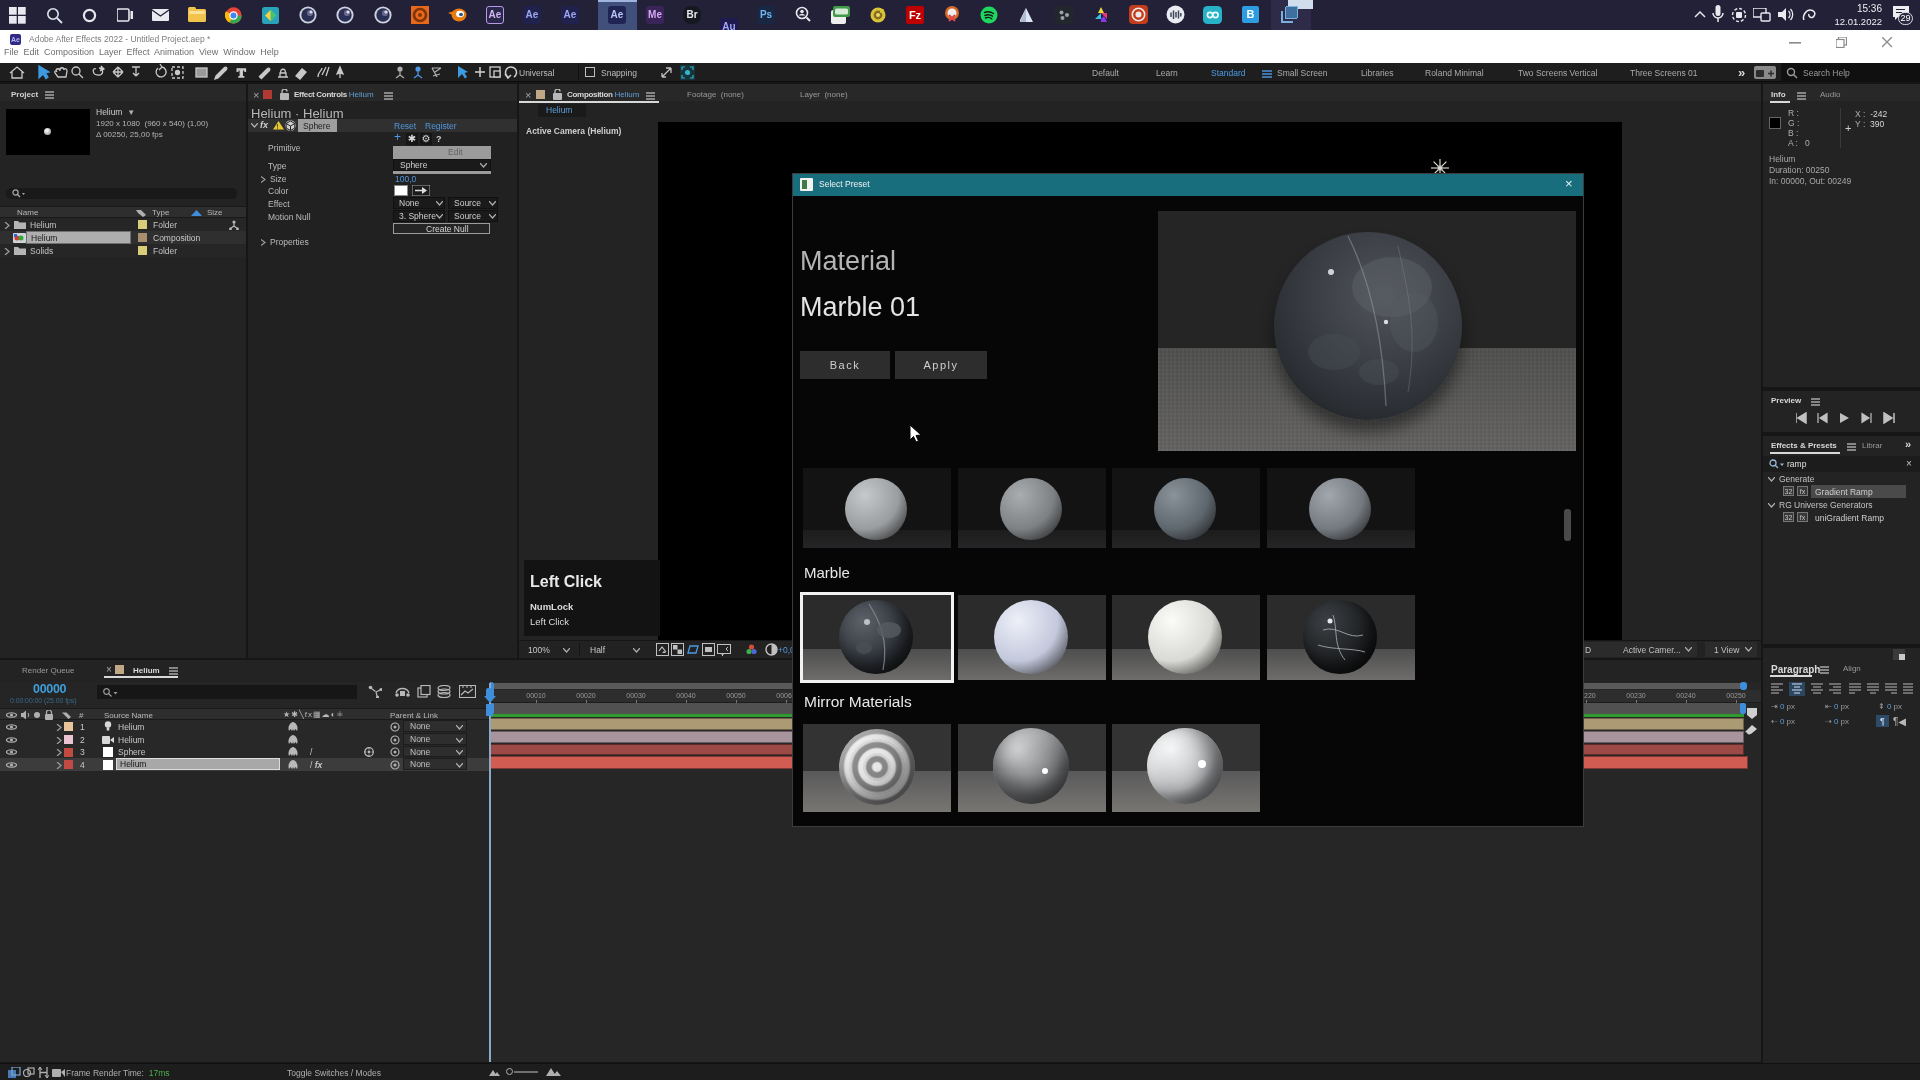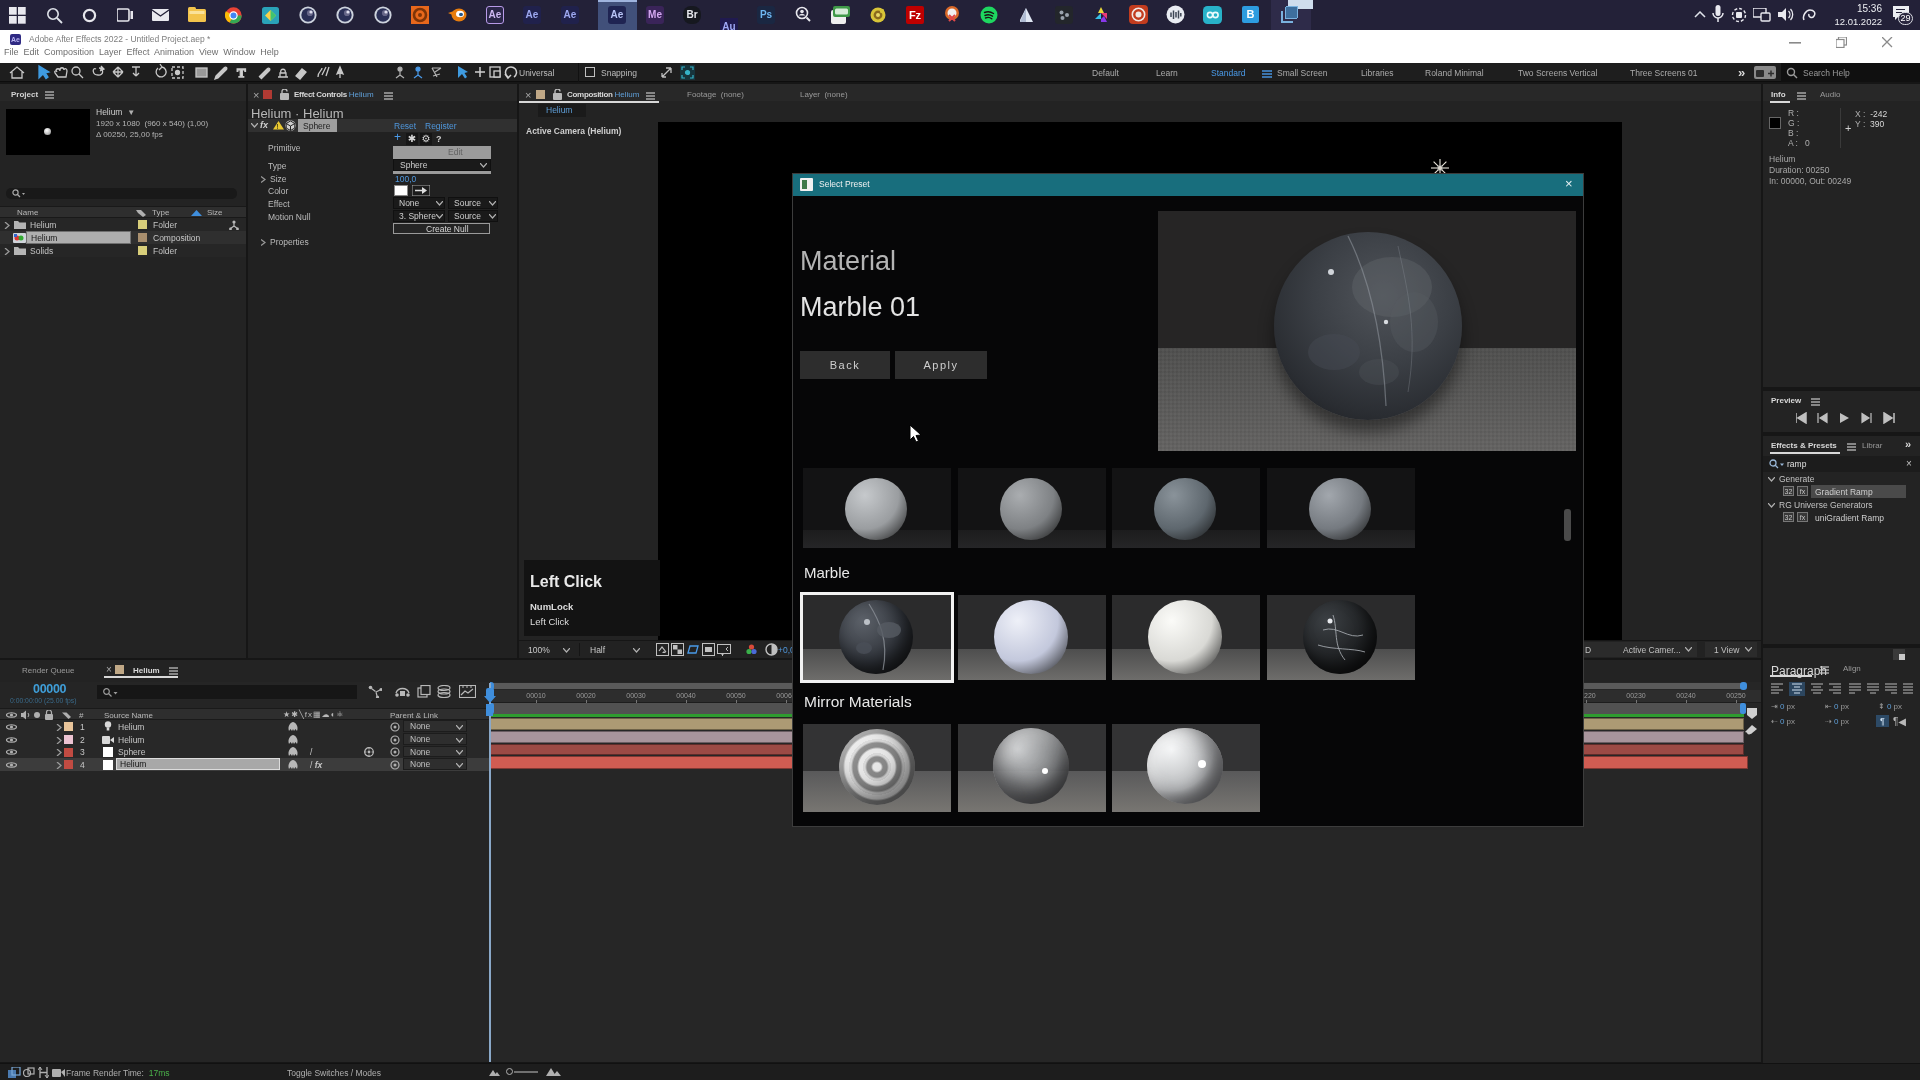--- a/index.html
+++ b/index.html
@@ -669,21 +669,21 @@
   <div class="abs txt" style="left:16px;top:416px;color:#c4c4c4;font-size:8.5px;">RG Universe Generators</div>
   <div class="abs" style="left:20px;top:428px;width:11px;height:10px;background:#383838;border:1px solid #777;color:#c8c8c8;font-size:7px;text-align:center;line-height:10px;">32</div>
   <div class="abs" style="left:34px;top:428px;width:11px;height:10px;background:#383838;border:1px solid #777;color:#c8c8c8;font-size:7px;text-align:center;line-height:10px;">fx</div>
   <div class="abs txt" style="left:52px;top:429px;color:#cfcfcf;font-size:8.5px;">uniGradient Ramp</div>
 
   <div class="abs" style="left:0;top:560px;width:157px;height:4px;background:#161616;"></div>
   <svg class="abs" style="left:130px;top:565px" width="12" height="11">
         <path d="M0 0 h12 v11 h-12 Z" fill="#3a3a3a"></path>
         <path d="M6 5 h6 v6 h-6 Z" fill="#c8c8c8"></path>
       </svg>
-  <div class="abs txt" style="left:8px;top:580px;color:#d8d8d8;font-size:12px;font-weight:normal;">Paragraph</div>
+  <div class="abs txt" style="left:8px;top:580px;color:#d8d8d8;font-size:10px;font-weight:bold;">Paragraph</div>
   <div class="abs" style="left:7px;top:591px;width:42px;height:1.5px;background:#d8d8d8;"></div>
   <svg class="abs" style="left:57px;top:582px" width="9" height="8">
         <g stroke="#c8c8c8" stroke-width="1.2">
           <line x1="0" y1="1" x2="9" y2="1"></line>
           <line x1="0" y1="4" x2="9" y2="4"></line>
           <line x1="0" y1="7" x2="9" y2="7"></line>
         </g>
       </svg>
   <div class="abs txt" style="left:80px;top:580px;color:#9a9a9a;font-size:8px;">Align</div>
   <svg class="abs" style="left:8px;top:598px" width="142" height="14">

